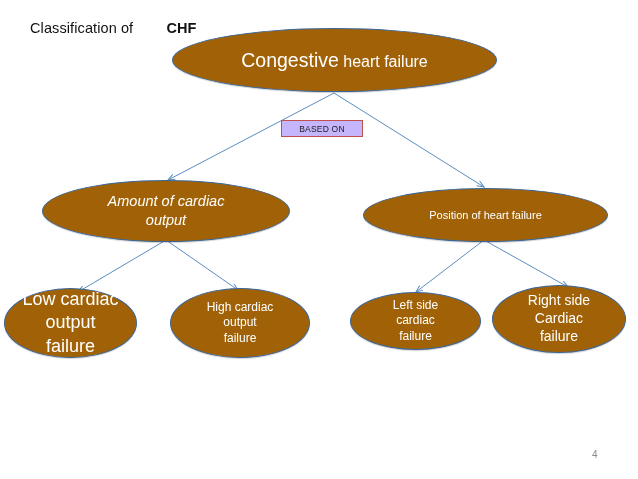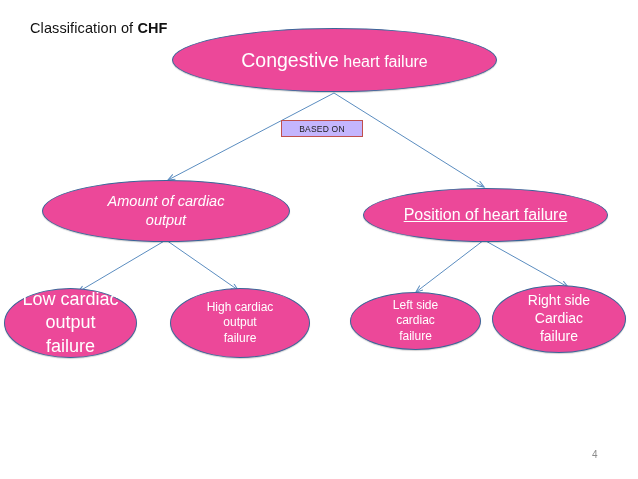--- a/index.html
+++ b/index.html
@@ -29,30 +29,31 @@
     position: absolute;
     left: 30px;
     top: 20px;
     font-size: 14.5px;
     color: #111111;
     letter-spacing: 0.1px;
     white-space: nowrap;
   }
   .slide-title b {
     font-weight: bold;
+    margin-left: 29px;
   }
   .node {
     position: absolute;
     display: flex;
     align-items: center;
     justify-content: center;
     text-align: center;
     box-sizing: border-box;
     border-radius: 50%;
-    background: #ec4899;
+    background: #a16207;
     border: 1px solid #3A6699;
     color: #ffffff;
     line-height: 1.28;
     z-index: 2;
     box-shadow: 0 1px 1px rgba(0,0,0,0.18);
   }
   .node .node-text {
     white-space: pre-line;
     padding: 0 10px;
   }
@@ -72,22 +73,21 @@
     width: 248px;
     height: 62px;
     font-size: 14.5px;
     font-style: italic;
   }
   #node-position {
     left: 363px;
     top: 188px;
     width: 245px;
     height: 54px;
-    font-size: 16px;
-    text-decoration: underline;
+    font-size: 11px;
   }
   #node-low {
     left: 4px;
     top: 288px;
     width: 133px;
     height: 70px;
     font-size: 18px;
   }
   #node-high {
     left: 170px;

